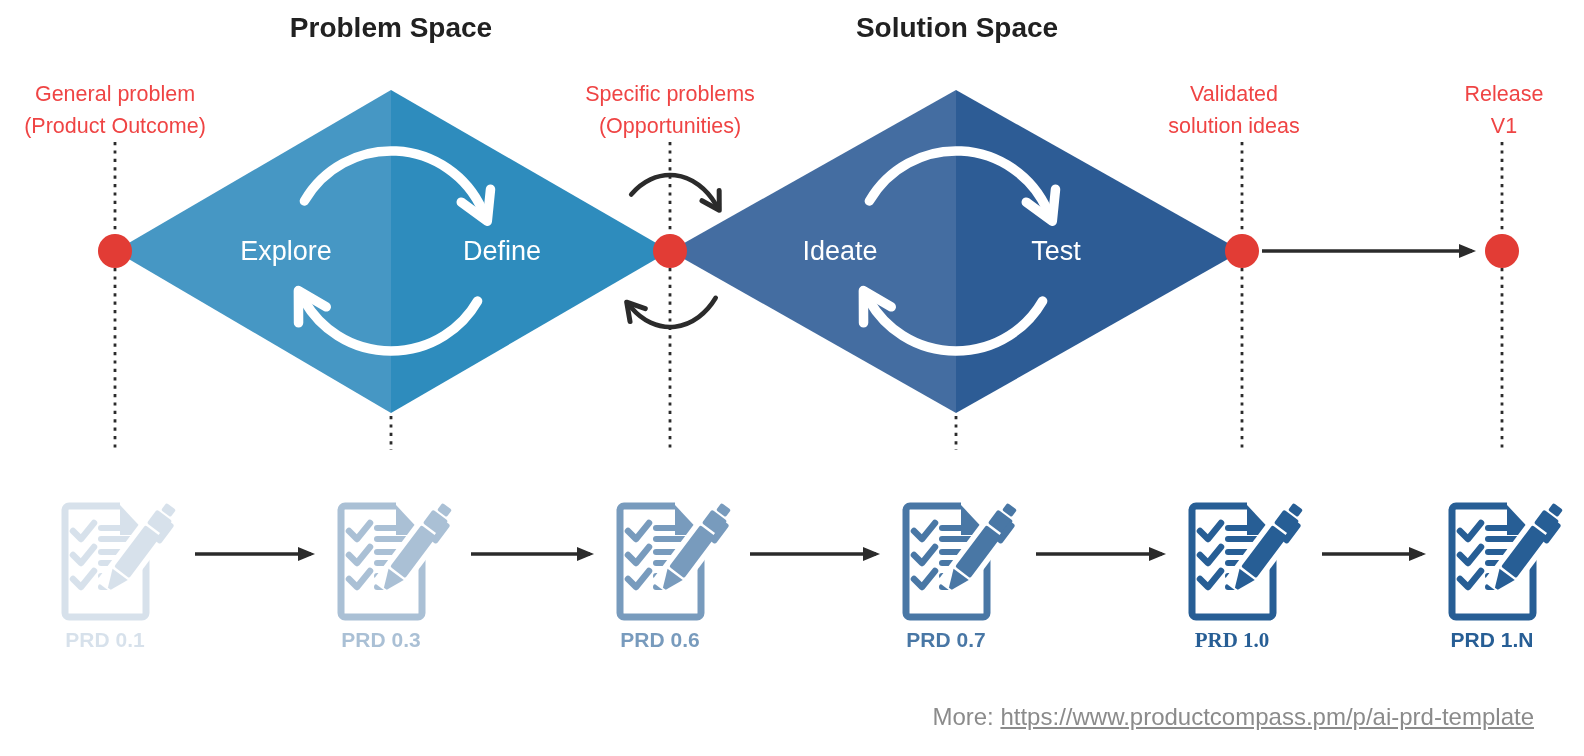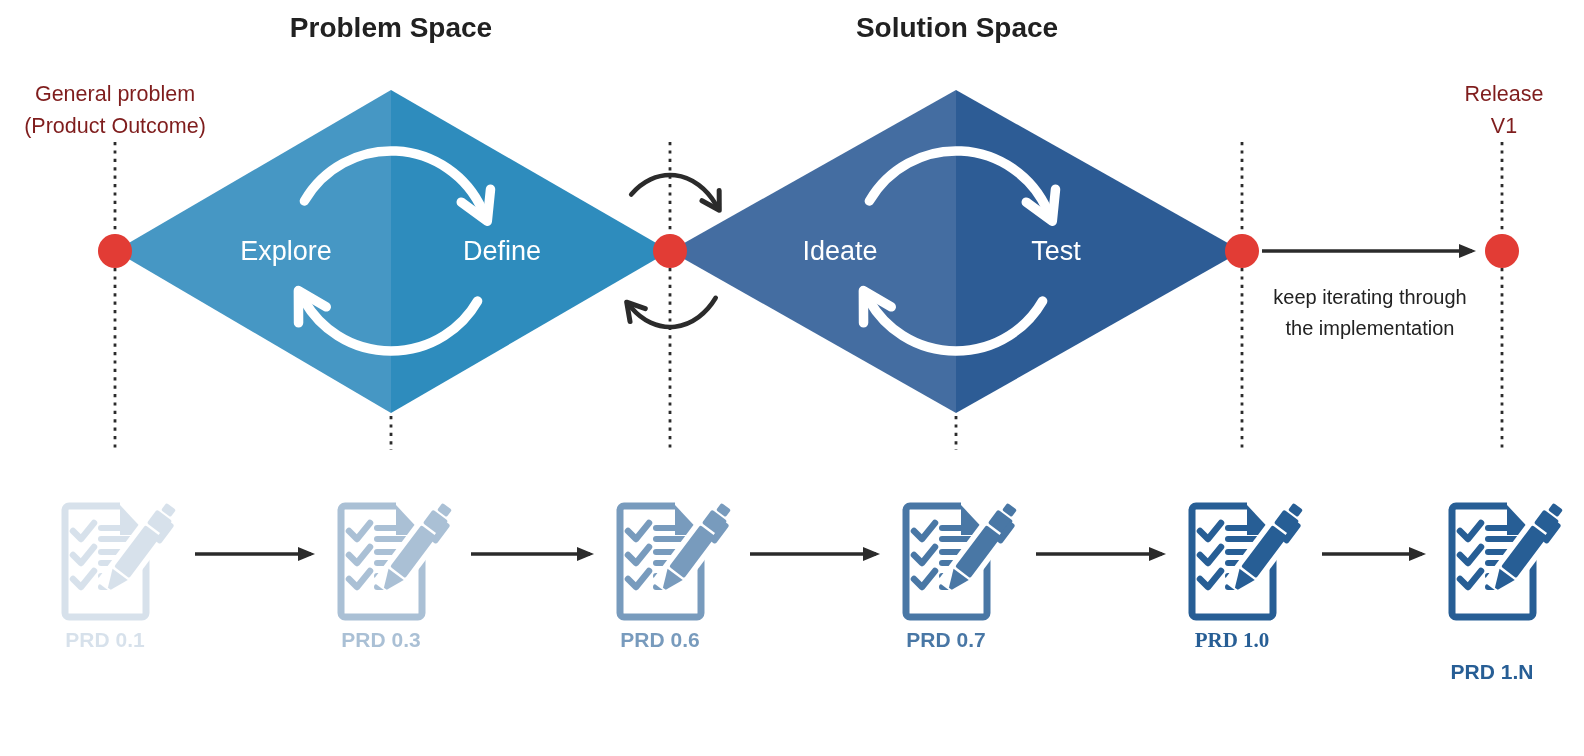--- a/index.html
+++ b/index.html
@@ -6,21 +6,21 @@
   .page{
     position:relative;width:1584px;height:756px;background:#ffffff;overflow:hidden;
     font-family:"Liberation Sans", sans-serif;
   }
   .space-title{
     position:absolute;top:12px;transform:translateX(-50%);
     font-size:28px;font-weight:700;color:#212121;white-space:nowrap;
   }
   .milestone-label{
     position:absolute;bottom:614px;transform:translateX(-50%);
-    font-size:21.5px;line-height:32px;color:#7f1d1d;text-align:center;
+    font-size:21.5px;line-height:32px;color:#ef4444;text-align:center;
     white-space:pre-line;
   }
   .stage-label{
     position:absolute;top:251px;transform:translate(-50%,-50%);
     font-size:27px;font-weight:400;color:#ffffff;white-space:nowrap;
   }
   .iteration-note{
     position:absolute;top:282px;transform:translateX(-50%);
     font-size:20px;line-height:31px;color:#222222;text-align:center;
     white-space:pre-line;
@@ -144,31 +144,36 @@
     <g transform="translate(1444,496)" style="opacity: 1;">
         <use href="#prdDoc"></use>
       </g>
   </svg>
 
   <div class="space-title" style="left:391px">Problem Space</div>
   <div class="space-title" style="left:957px">Solution Space</div>
 
   <div class="milestone-label" style="left:115px">General problem
 (Product Outcome)</div>
+  <div class="milestone-label" style="left:670px">Specific problems
+(Opportunities)</div>
+  <div class="milestone-label" style="left:1234px">Validated
+solution ideas</div>
   <div class="milestone-label" style="left:1504px">Release V1</div>
 
   <div class="stage-label" style="left:286px">Explore</div>
   <div class="stage-label" style="left:502px">Define</div>
   <div class="stage-label" style="left:840px">Ideate</div>
   <div class="stage-label" style="left:1056px">Test</div>
 
-  <div class="iteration-note" style="left:1370px">keep iterating through
-the implementation</div>
 
   <div class="prd-label" style="left: 105px; opacity: 0.18;">PRD 0.1</div>
   <div class="prd-label" style="left: 381px; opacity: 0.39;">PRD 0.3</div>
   <div class="prd-label" style="left: 660px; opacity: 0.62;">PRD 0.6</div>
   <div class="prd-label" style="left: 946px; opacity: 0.84;">PRD 0.7</div>
   <div class="prd-label" style="left: 1232px; opacity: 1; font-family: Liberation Serif, serif;">PRD 1.0</div>
-  <div class="prd-label" style="left: 1492px; opacity: 1; margin-top: 32px;">PRD 1.N</div>
+  <div class="prd-label" style="left: 1492px; opacity: 1;">PRD 1.N</div>
 
+  <div class="footer-right">
+    <span>More: </span><a>https://www.productcompass.pm/p/ai-prd-template</a>
+  </div>
 
 </div>
 
 </body></html>

